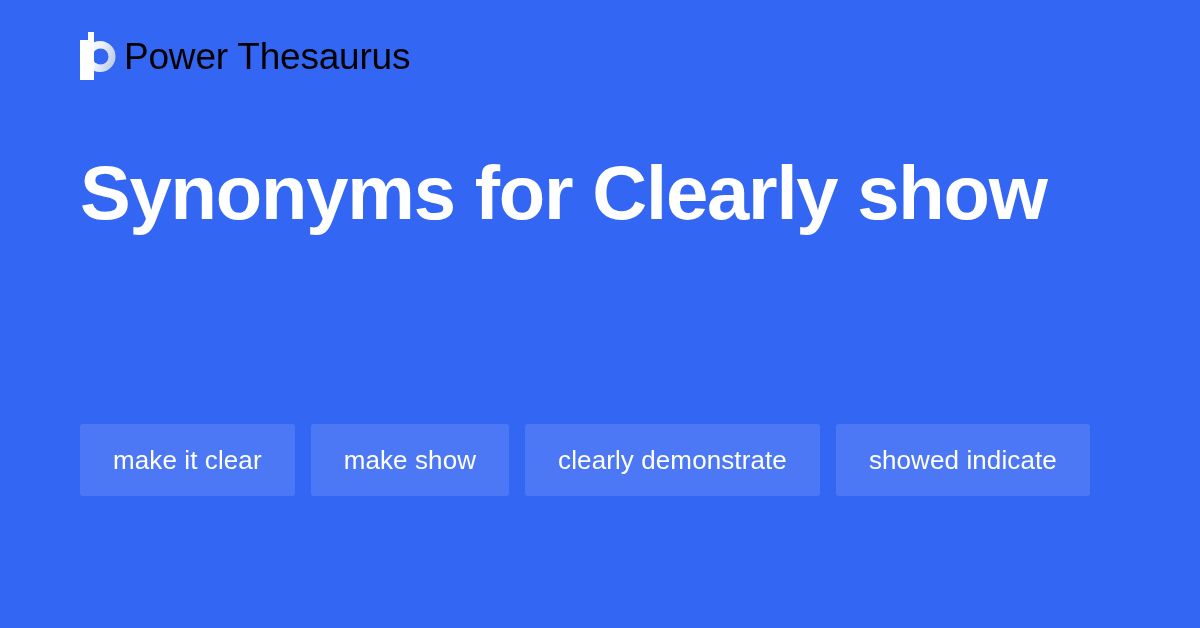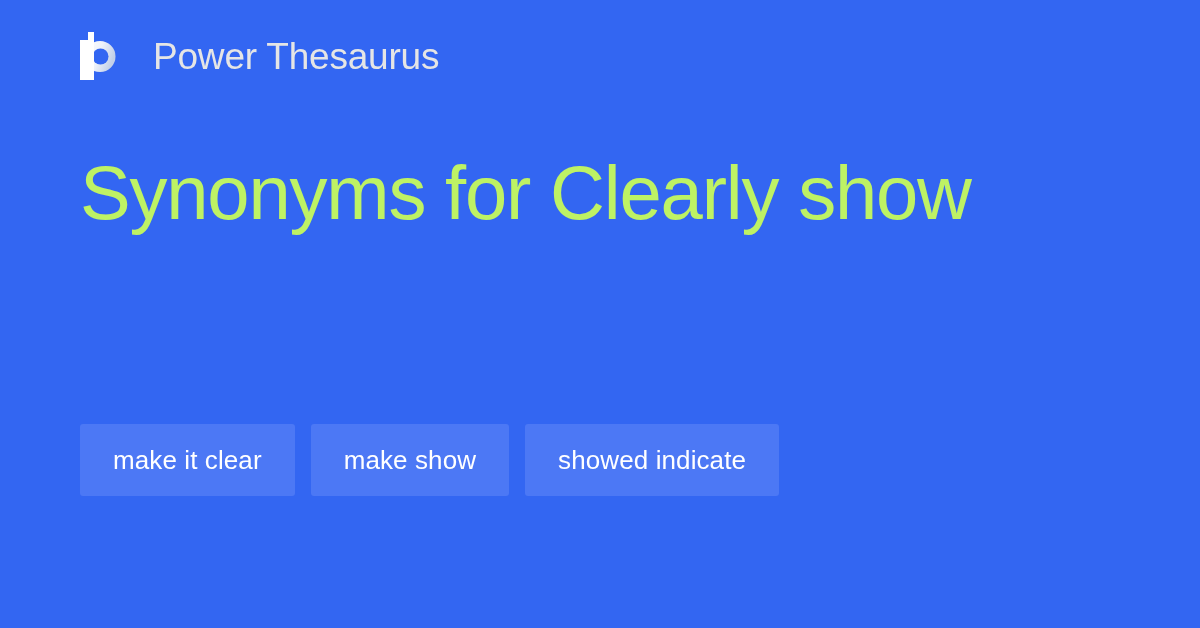--- a/index.html
+++ b/index.html
@@ -35,39 +35,38 @@
   }
 
   .brand-mark {
     width: 44px;
     height: 48px;
     display: block;
     flex: 0 0 auto;
   }
 
   .brand-name {
-    margin-left: 29px;
-    color: #e5e5e5;
+    color: #000000;
     font-size: 37px;
     font-weight: 400;
     letter-spacing: -0.2px;
     line-height: 1;
     white-space: nowrap;
   }
 
   
   .headline {
     position: absolute;
     left: 80px;
     top: 136px;
     width: 1010px;
     margin: 0;
-    color: #bef264;
+    color: #ffffff;
     font-size: 76px;
-    font-weight: 400;
+    font-weight: 700;
     line-height: 1.5;
     letter-spacing: -1.2px;
   }
 
   
   .chips {
     position: absolute;
     left: 80px;
     top: 424px;
     width: 1040px;
@@ -116,16 +115,17 @@
       <path d="M0 8 H8 V0 H14 V48 H0 Z" fill="#ffffff"></path>
     </svg>
     <span class="brand-name">Power Thesaurus</span>
   </div>
 
   <h1 class="headline">Synonyms for Clearly show</h1>
 
   <div class="chips">
     <div class="chip">make it clear</div>
     <div class="chip">make show</div>
+    <div class="chip">clearly demonstrate</div>
     <div class="chip">showed indicate</div>
   </div>
 
 </div>
 
 </body></html>

